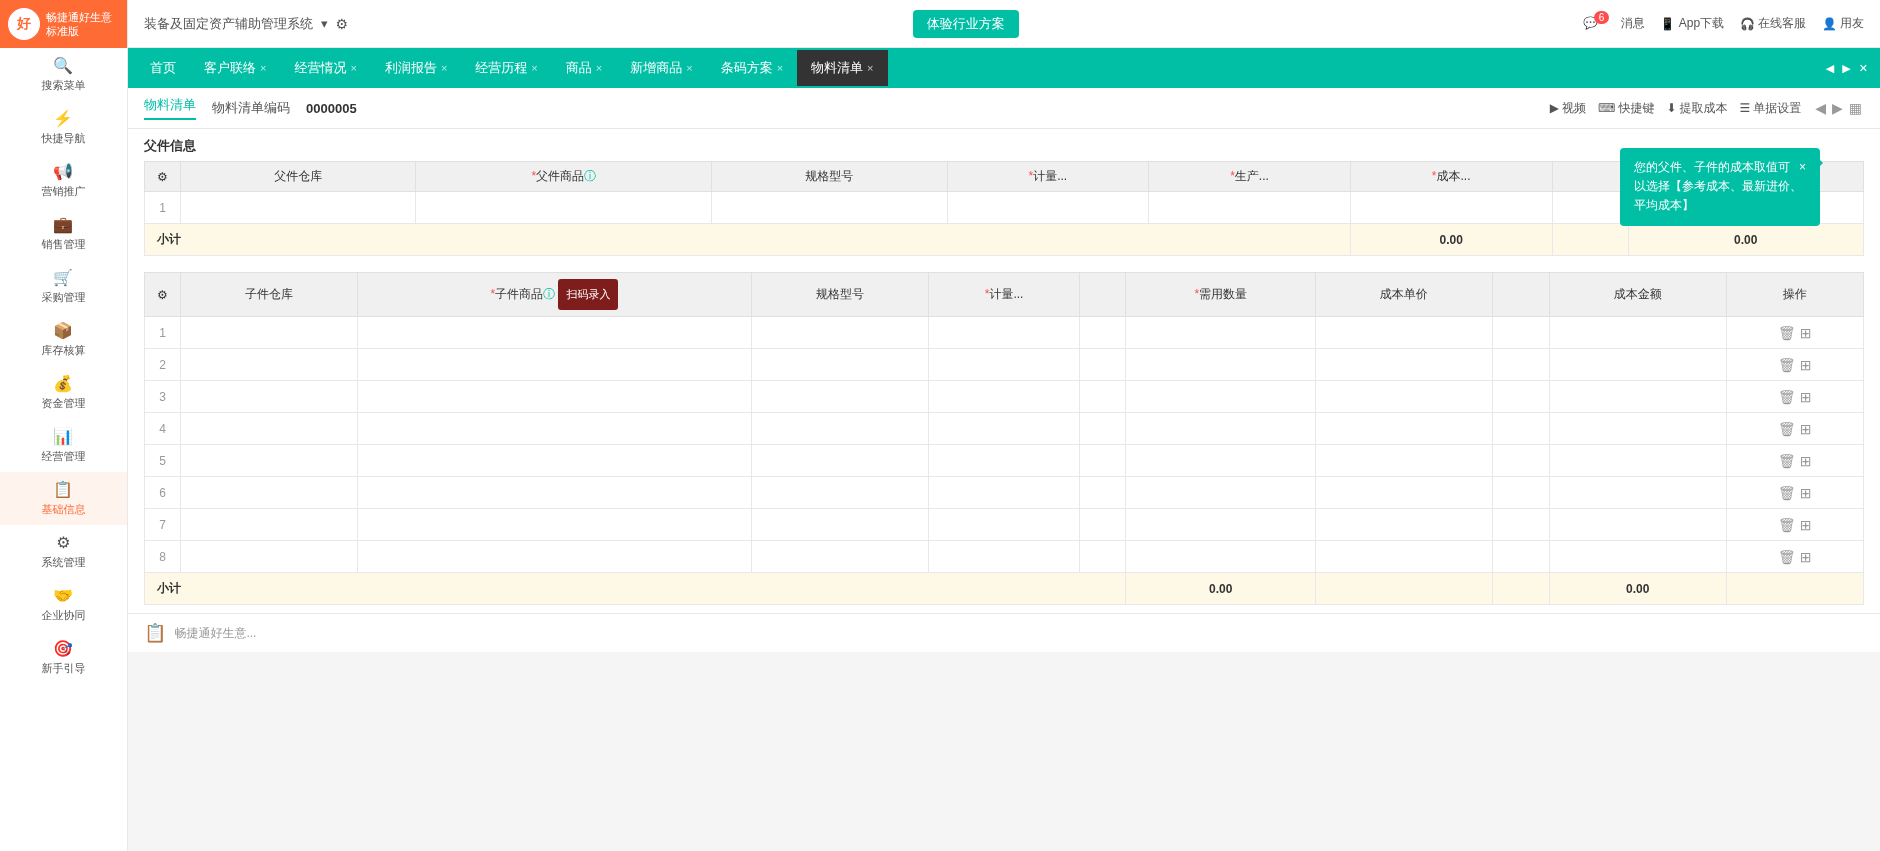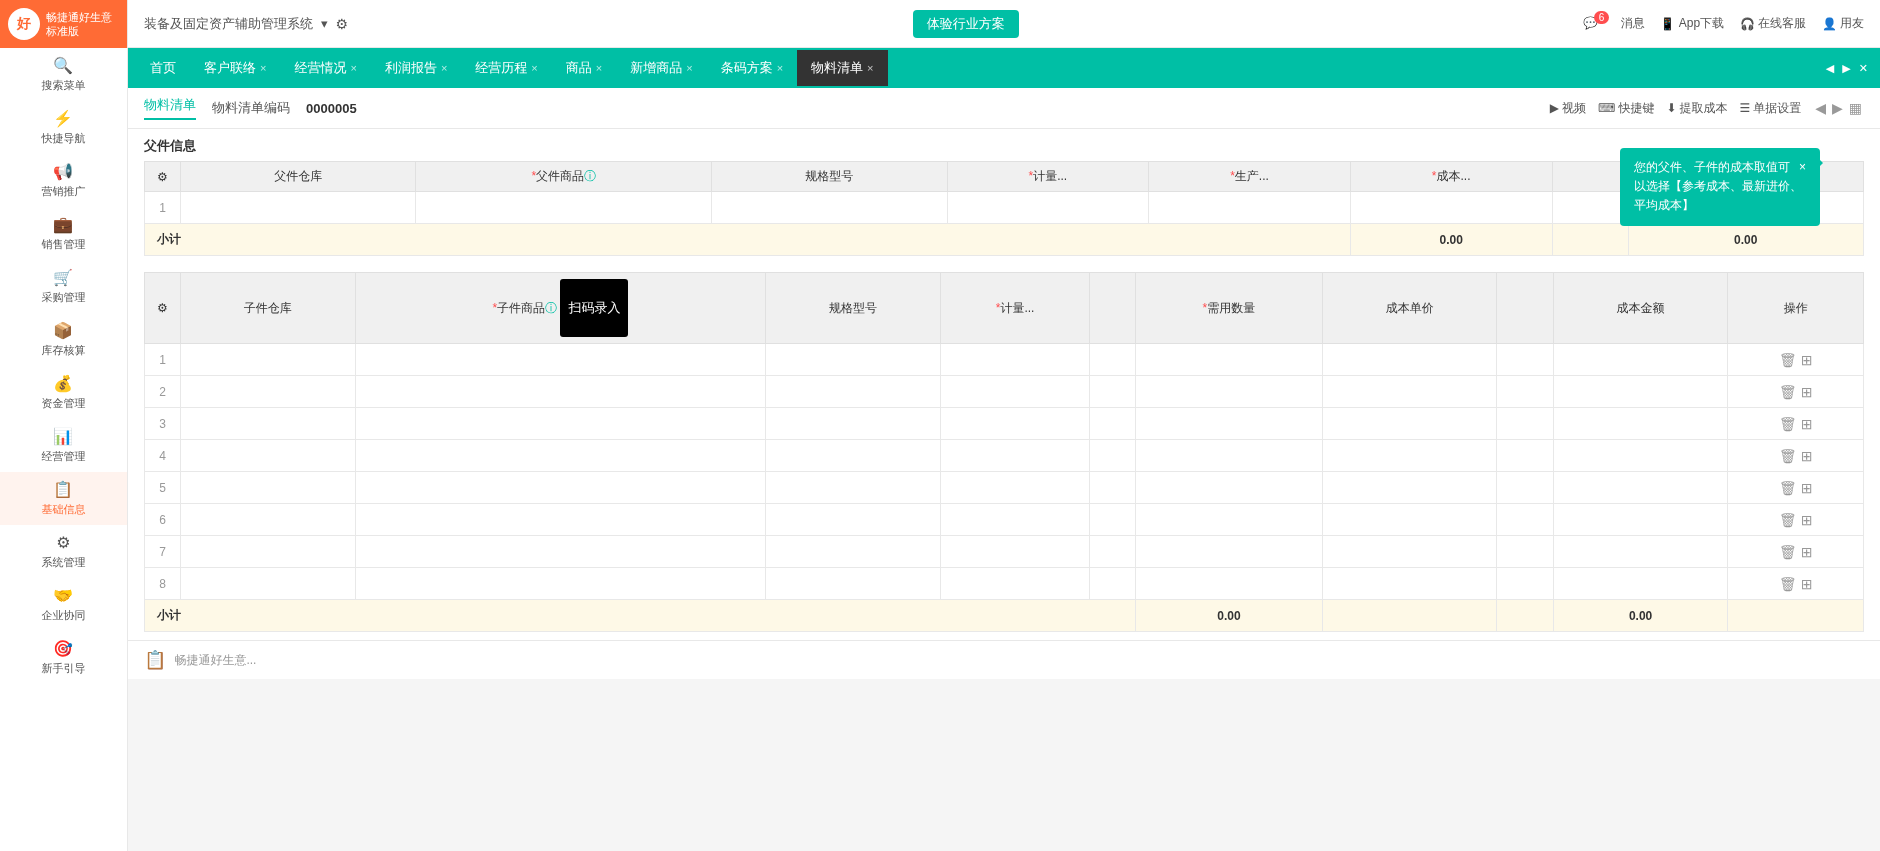--- a/index.html
+++ b/index.html
@@ -222,25 +222,25 @@
       font-weight: bold;
       text-align: center;
     }
     .data-table .row-num {
       color: #999;
       width: 30px;
     }
     .settings-col { width: 36px; }
 
     .scan-btn {
-      background: #000000;
+      background: #7f1d1d;
       color: #fff;
-      padding: 20px 8px;
+      padding: 8px 8px;
       border-radius: 3px;
-      font-size: 13px;
+      font-size: 11px;
       display: inline-block;
     }
 
     
     .action-icons {
       display: flex;
       gap: 4px;
       justify-content: center;
     }
     .action-icon {

